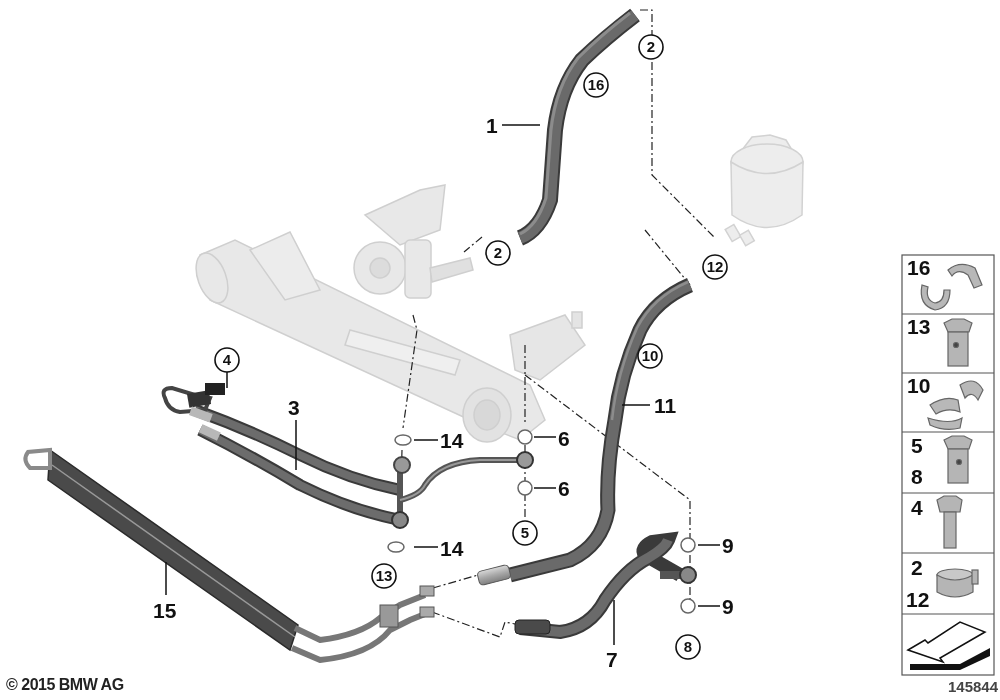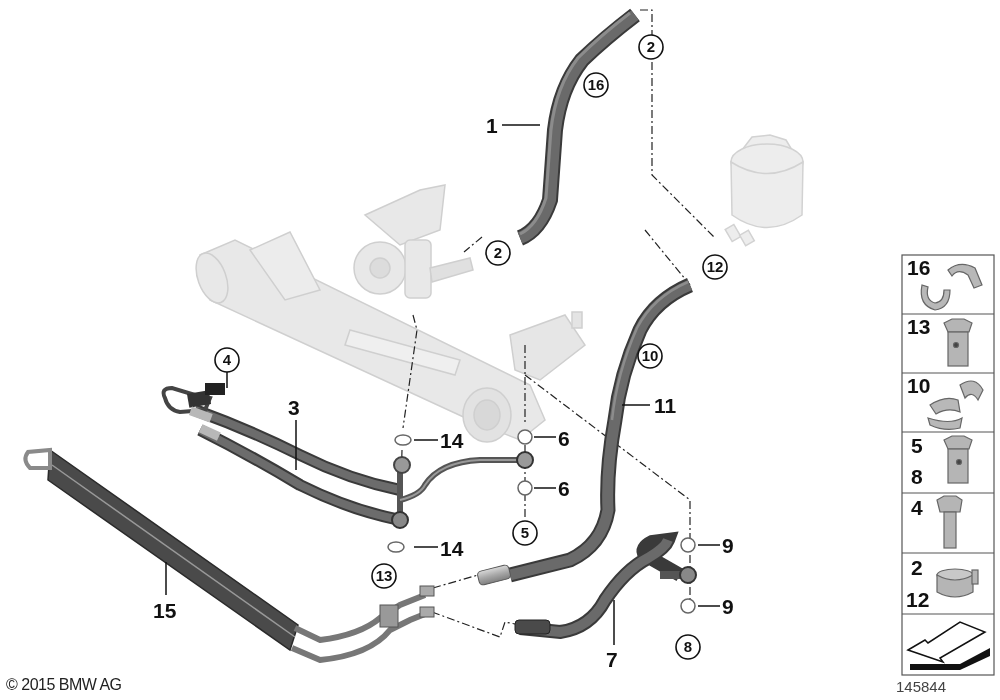--- a/index.html
+++ b/index.html
@@ -2,23 +2,23 @@
 <html><head>
 <meta charset="utf-8">
 <style>
   html, body { margin: 0; padding: 0; background: #ffffff; }
   body { width: 1000px; height: 700px; position: relative; overflow: hidden;
          font-family: "Liberation Sans", sans-serif; }
   #diagram { position: absolute; left: 0; top: 0; width: 1000px; height: 700px; }
   .callout-num { font-family: "Liberation Sans", sans-serif; font-weight: bold; font-size: 21px; fill: #111; }
   .circle-num { font-family: "Liberation Sans", sans-serif; font-weight: bold; font-size: 15px; fill: #111; }
   .legend-num { font-family: "Liberation Sans", sans-serif; font-weight: bold; font-size: 21px; fill: #111; }
-  .footer-text { position: absolute; font-family: "Liberation Sans", sans-serif; }
+  .footer-text { position: absolute; font-family: "Liberation Sans", sans-serif; font-weight: bold; }
   #copyright { left: 6px; top: 676px; font-size: 16px; color: #222; letter-spacing: -0.5px; }
-  #diagram-id { left: 896px; top: 678px; font-size: 15px; color: #444; }
+  #diagram-id { left: 948px; top: 678px; font-size: 15px; color: #444; }
 </style>
 </head>
 <body>
 
 <svg id="diagram" viewBox="0 0 1000 700" xmlns="http://www.w3.org/2000/svg">
   <defs>
     <linearGradient id="hoseGrad" x1="0" y1="0" x2="1" y2="1">
       <stop offset="0" stop-color="#8a8a8a"></stop>
       <stop offset="0.5" stop-color="#5a5a5a"></stop>
       <stop offset="1" stop-color="#3e3e3e"></stop>

